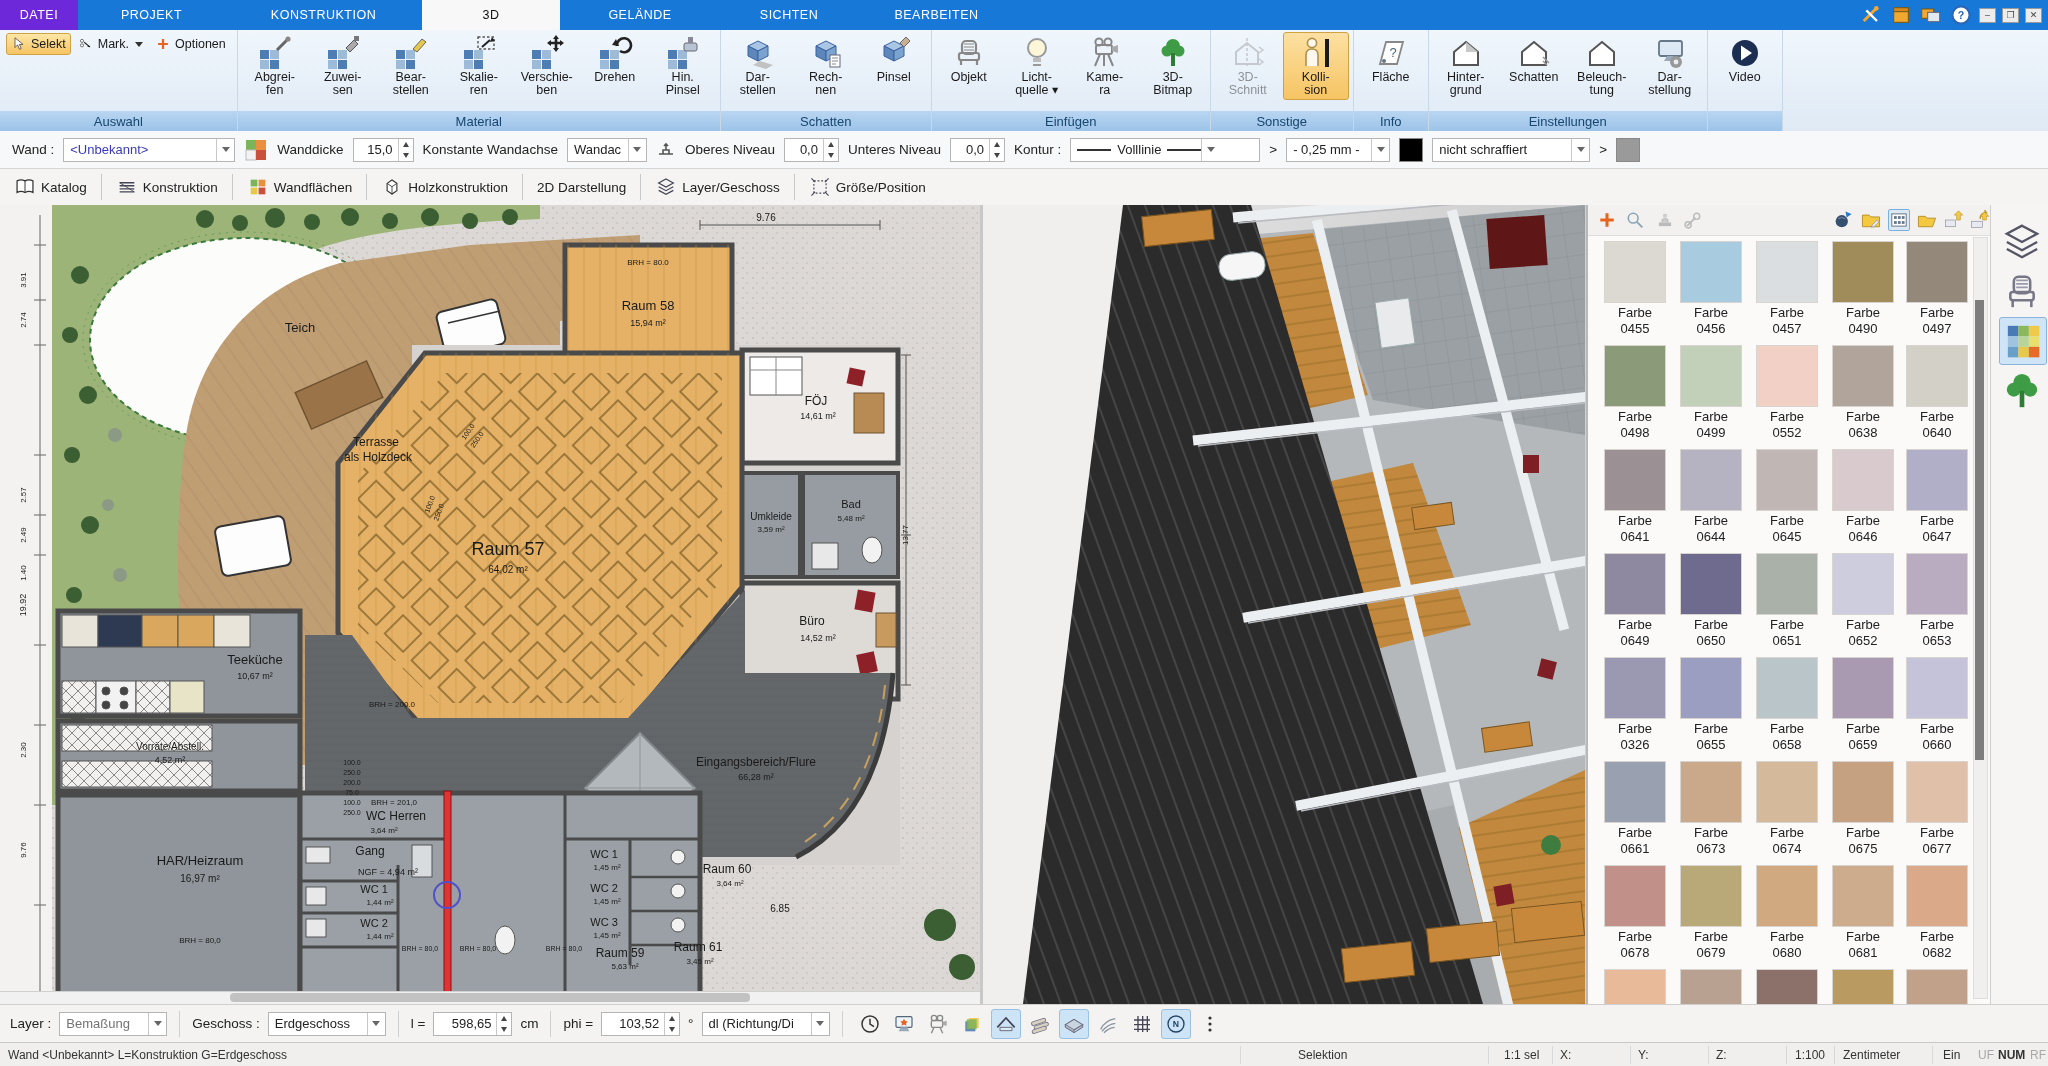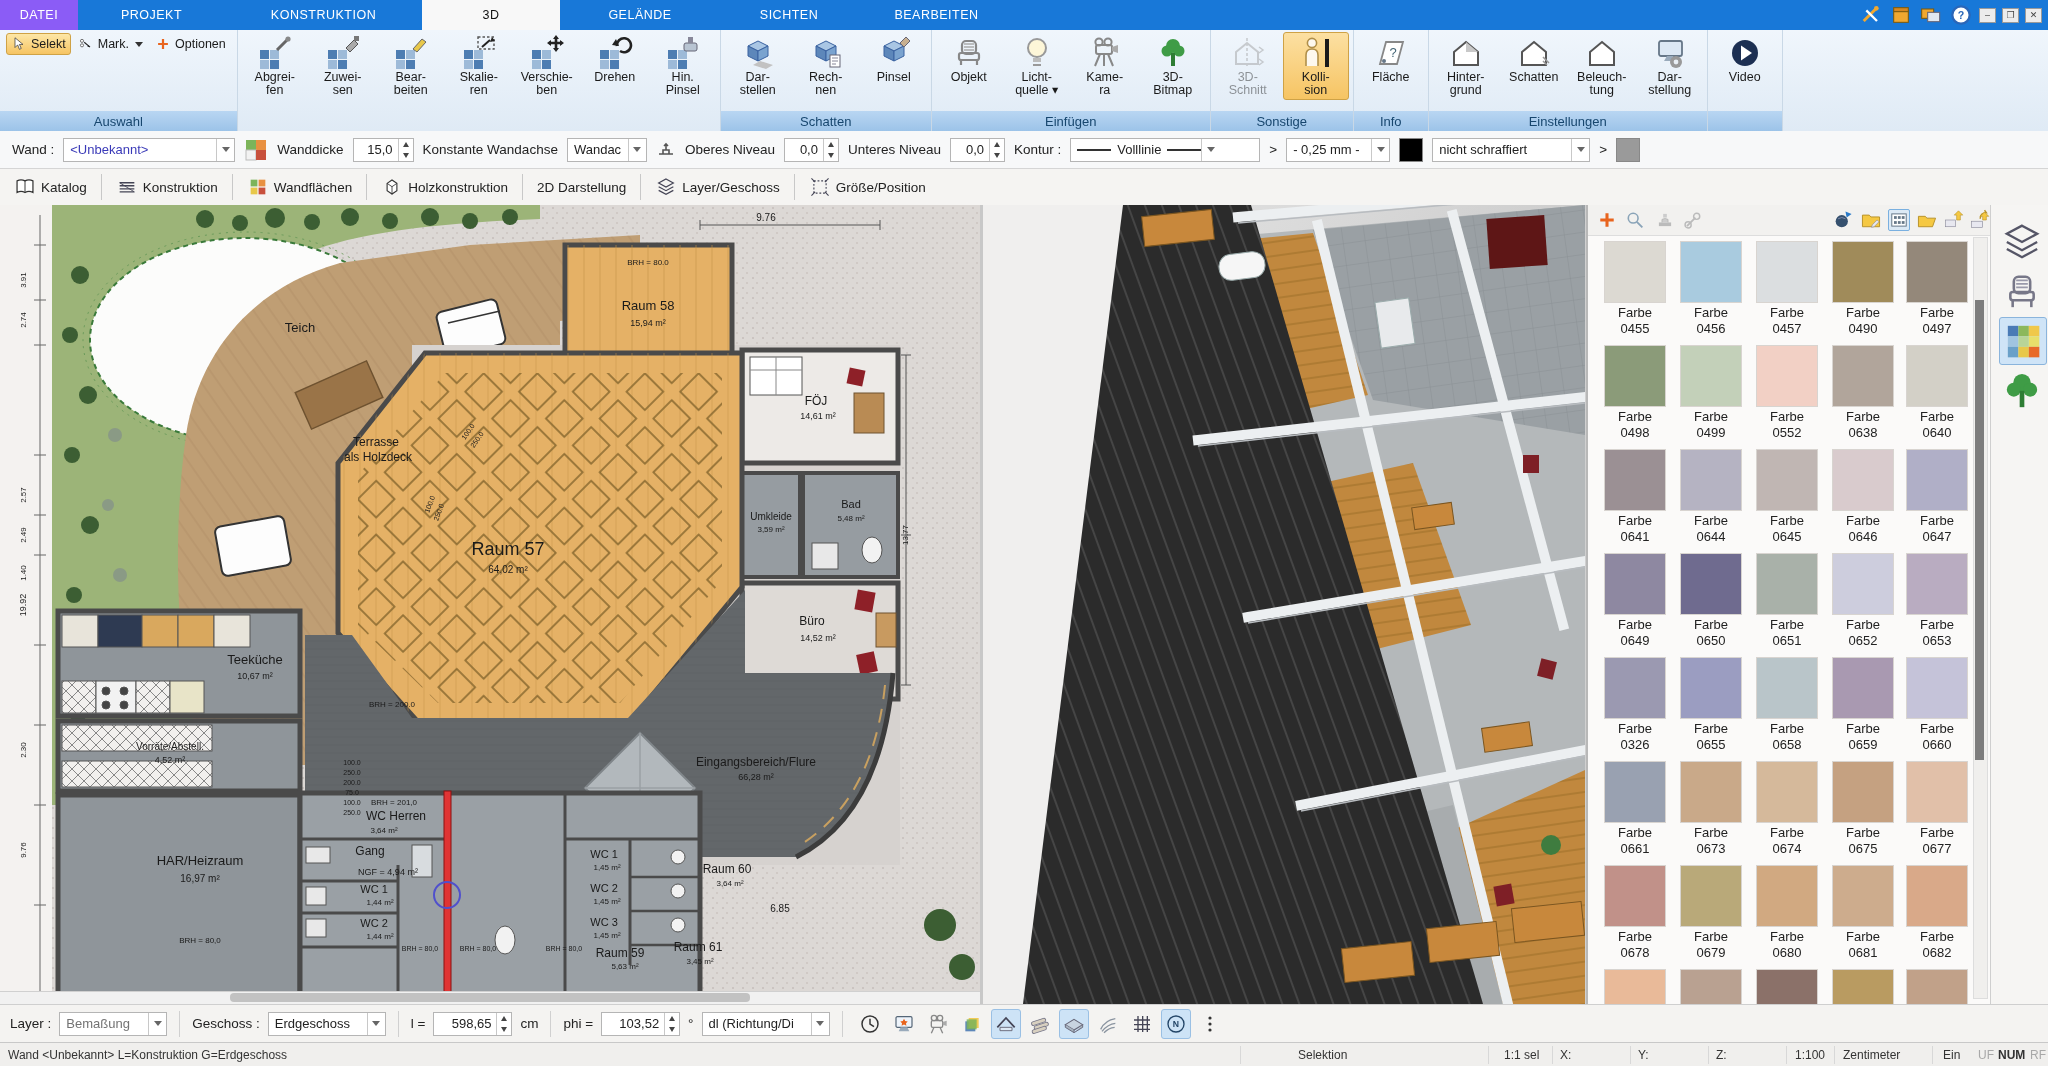--- a/index.html
+++ b/index.html
@@ -1,21 +1,21 @@
 <!DOCTYPE html>
 <html><head>
 <meta charset="utf-8">
 <style>
   html,body{margin:0;padding:0;background:#888;}
   #app{position:relative;width:2048px;height:1066px;background:#e9e9e9;overflow:hidden;
        font-family:"Liberation Sans",sans-serif;font-size:13px;color:#222;}
   
   #menubar{position:absolute;left:0;top:0;width:2048px;height:30px;background:#1878d8;display:flex;align-items:stretch;}
   .mtab{display:flex;align-items:center;justify-content:center;color:#fff;font-size:12.5px;letter-spacing:.5px;cursor:default;}
-  .mtab.dark{background:#8b5cf6;}
+  .mtab.dark{background:#6d28d9;}
   .mtab.active{background:#f8f8f8;color:#111;}
   #mb-right{margin-left:auto;display:flex;align-items:center;gap:6px;padding-right:6px;}
   .tb-ico{width:24px;height:24px;}
   .winbtn{width:15px;height:13px;background:#ececec;border:1px solid #9a9a9a;display:flex;align-items:center;justify-content:center;font-size:9px;color:#444;line-height:1;}
   
   #ribbon{position:absolute;left:0;top:30px;width:2048px;height:101px;background:linear-gradient(#f0f6fc,#dfeaf5);display:flex;align-items:stretch;border-bottom:1px solid #c2d2e2;}
   .rgroup{display:flex;flex-direction:column;border-right:1px solid #c9d8e6;}
   .rg-body{flex:1;display:flex;align-items:flex-start;padding:2px 4px 0 4px;gap:2px;}
   .rg-label{height:20px;background:linear-gradient(#b9d6f2,#9cc3e8);color:#17466e;font-size:13px;display:flex;align-items:center;justify-content:center;}
   .rbtn{width:62px;display:flex;flex-direction:column;align-items:center;padding:2px 1px;border:1px solid transparent;border-radius:3px;}
@@ -185,21 +185,21 @@
             <span style="display: flex;">
               <svg viewBox="0 0 36 36" xmlns="http://www.w3.org/2000/svg" style="width: 36px; height: 36px;">
                 <rect x="3" y="15" width="9" height="9" fill="#4d7db2"></rect>
                 <rect x="13" y="15" width="9" height="9" fill="#9dbad8"></rect>
                 <rect x="3" y="25" width="9" height="9" fill="#9dbad8"></rect>
                 <rect x="13" y="25" width="9" height="9" fill="#4d7db2"></rect>
                 <path d="M20 14 l9 -10 4 3 -9 10 z" fill="#e8c84a" stroke="#666"></path>
               </svg>
             </span>
             <span class="rb-label">Bear-
-beiten</span>
+stellen</span>
           </div>
           <div class="rbtn">
             <span style="display: flex;">
               <svg viewBox="0 0 36 36" xmlns="http://www.w3.org/2000/svg" style="width: 36px; height: 36px;">
                 <rect x="3" y="15" width="9" height="9" fill="#4d7db2"></rect>
                 <rect x="13" y="15" width="9" height="9" fill="#9dbad8"></rect>
                 <rect x="3" y="25" width="9" height="9" fill="#9dbad8"></rect>
                 <rect x="13" y="25" width="9" height="9" fill="#4d7db2"></rect>
                 <rect x="17" y="2" width="16" height="12" fill="none" stroke="#555" stroke-width="1.4" stroke-dasharray="2.5,2"></rect>
                 <line x1="21" y1="12" x2="29" y2="5" stroke="#222" stroke-width="2"></line>
@@ -244,20 +244,21 @@
                 <rect x="3" y="25" width="9" height="9" fill="#9dbad8"></rect>
                 <rect x="13" y="25" width="9" height="9" fill="#4d7db2"></rect>
                 <rect x="19" y="8" width="13" height="8" rx="2" fill="#b8c4d2" stroke="#667"></rect>
                 <rect x="23" y="2" width="5" height="6" fill="#889"></rect>
               </svg>
             </span>
             <span class="rb-label">Hin.
 Pinsel</span>
           </div>
         </div>
+        <div class="rg-label">Material</div>
       </div>
       <div class="rgroup">
         <div class="rg-body">
           <div class="rbtn">
             <span style="display: flex;">
               <svg viewBox="0 0 36 36" xmlns="http://www.w3.org/2000/svg" style="width: 36px; height: 36px;">
                 <path d="M20 26 l13 4 -7 4 -13 -4 z" fill="#c2c2c2"></path>
                 <path d="M8 11 l10 -5 10 5 -10 5 z" fill="#a9c6e4" stroke="#3a62a0"></path>
                 <path d="M8 11 v10 l10 5 v-10 z" fill="#5d87ba" stroke="#3a62a0"></path>
                 <path d="M28 11 v10 l-10 5 v-10 z" fill="#7aa3cf" stroke="#3a62a0"></path>

